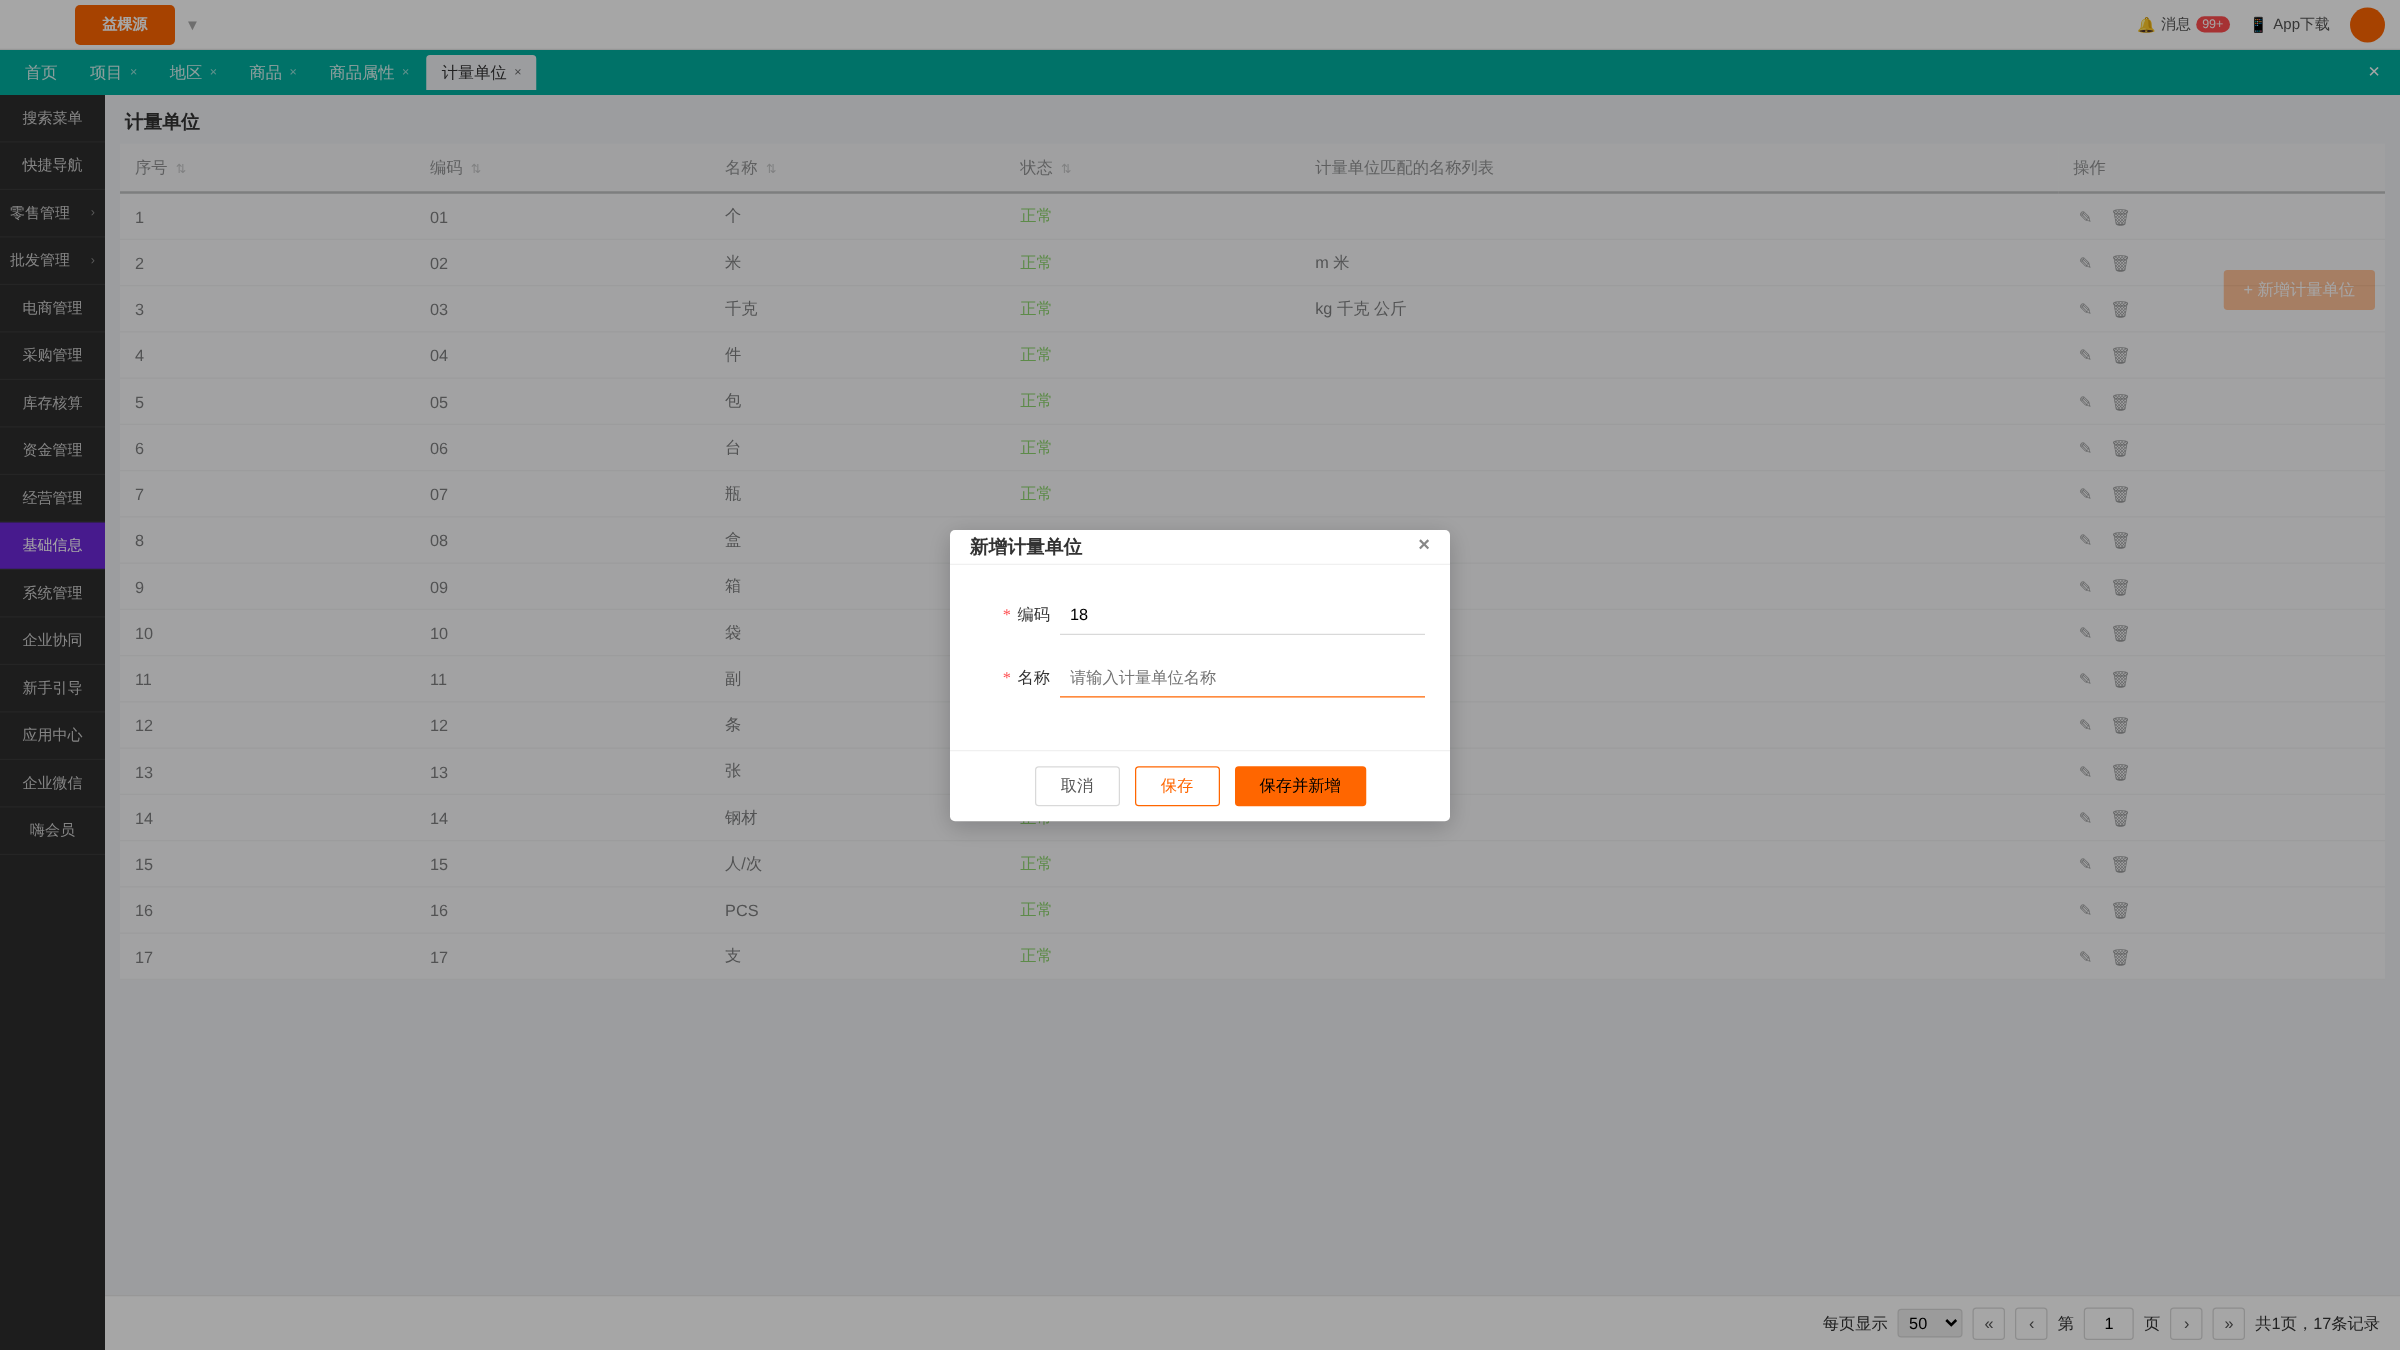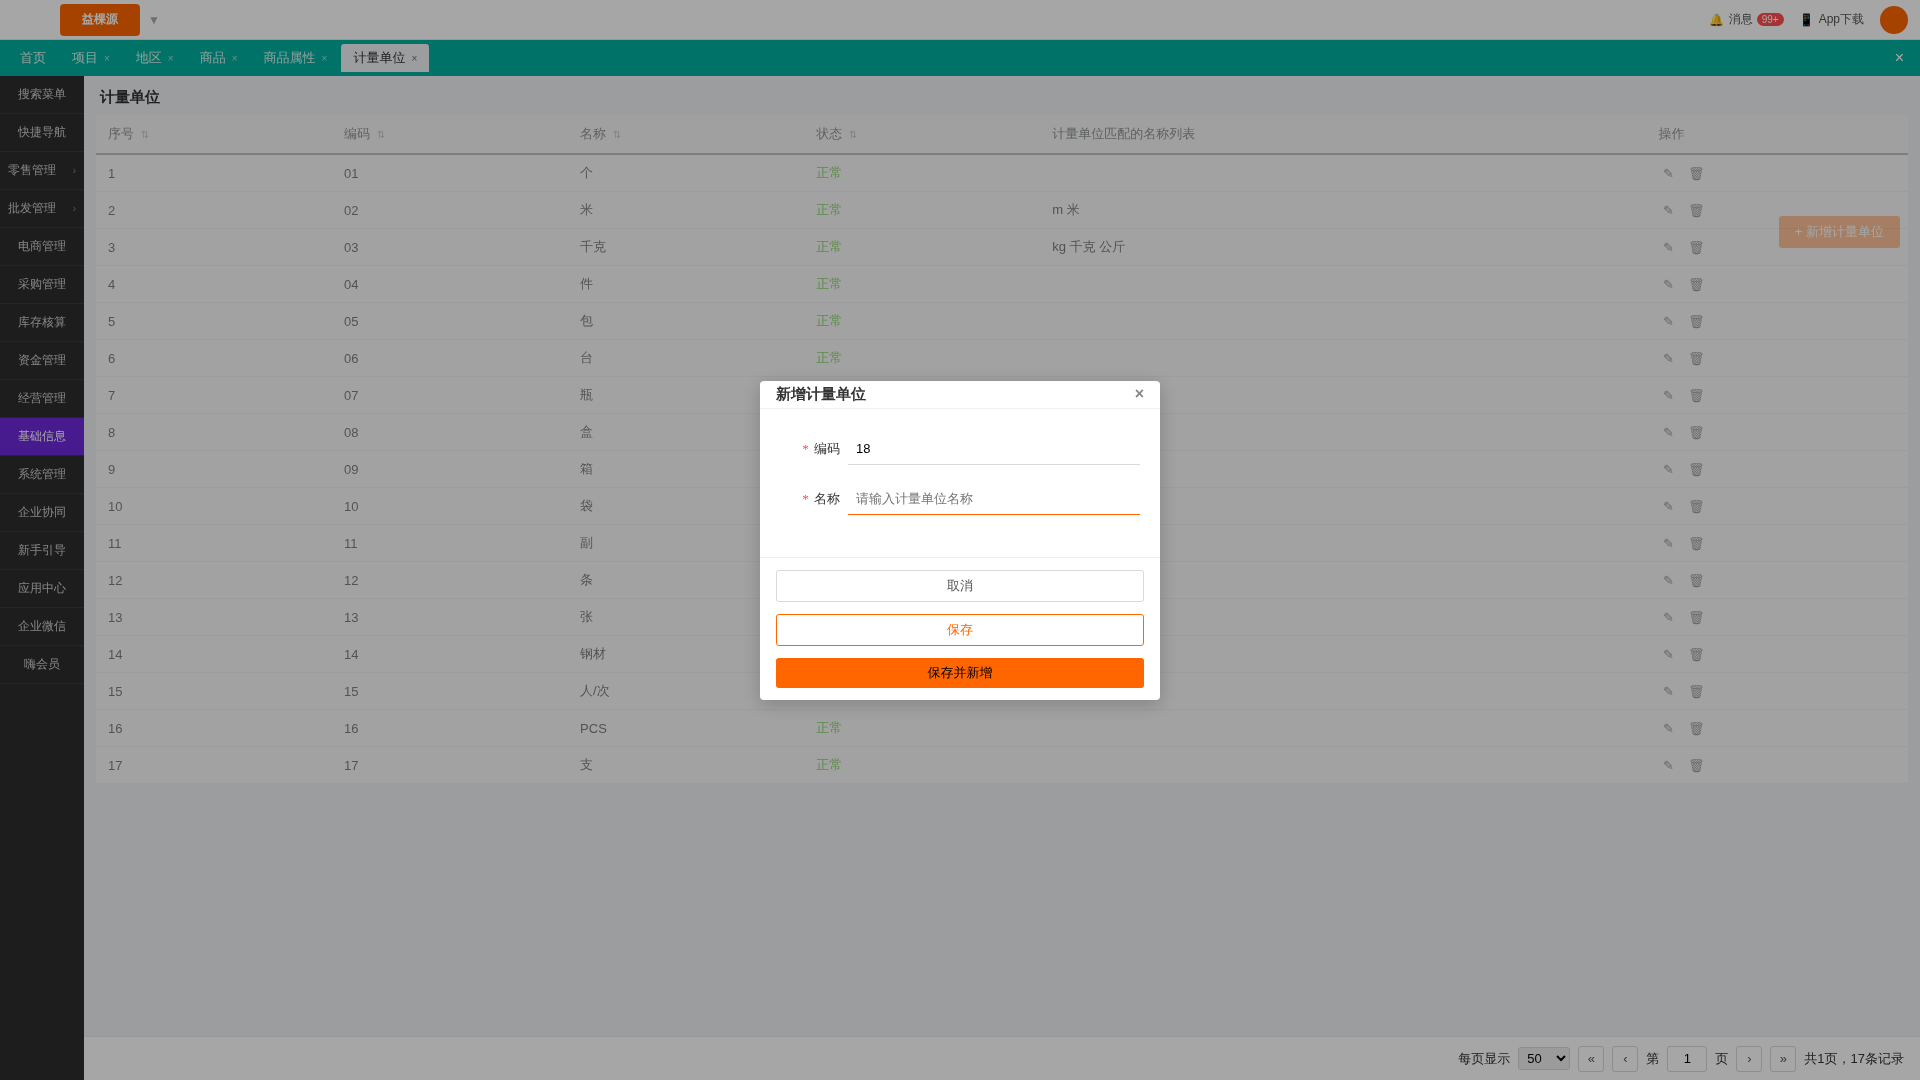--- a/index.html
+++ b/index.html
@@ -296,21 +296,20 @@
     }
     .form-input.name-input {
       border-bottom-color: #ff6600;
     }
     .modal-footer {
       padding: 12px 16px;
       display: flex;
       justify-content: center;
       gap: 12px;
       border-top: 1px solid #f0f0f0;
-      flex-direction: column;
     }
     .btn-cancel {
       padding: 6px 20px;
       border: 1px solid #d9d9d9;
       border-radius: 3px;
       background: #fff;
       color: #555;
       cursor: pointer;
       font-size: 13px;
     }

